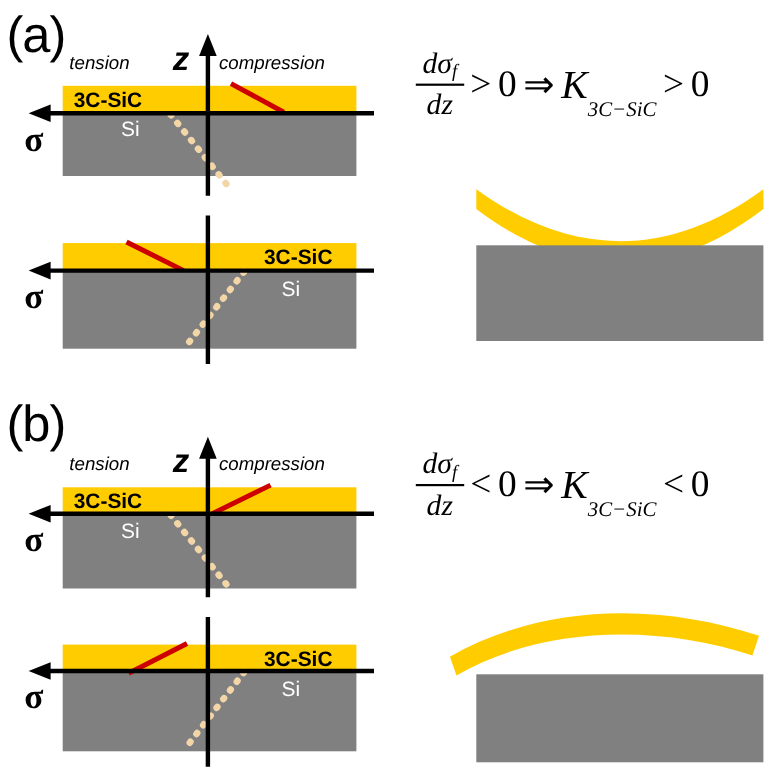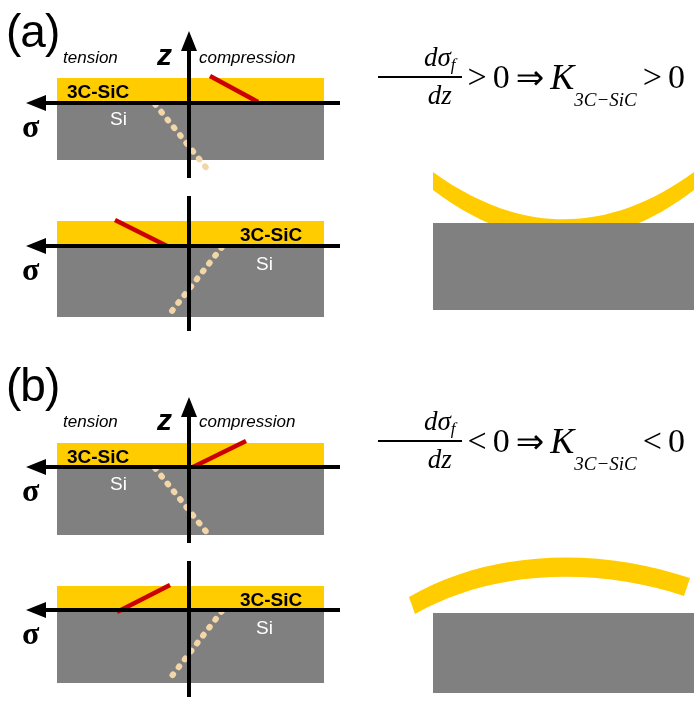--- a/index.html
+++ b/index.html
@@ -5,21 +5,21 @@
   html,body{margin:0;padding:0;background:#ffffff;}
   body{width:700px;height:701px;position:relative;overflow:hidden;
        font-family:"Liberation Sans",sans-serif;}
   .canvas{position:absolute;left:0;top:0;width:700px;height:701px;}
   .panel-label{position:absolute;font-family:"Liberation Sans",sans-serif;
        font-size:46px;color:#000;line-height:1;letter-spacing:-1px;}
   .eq{position:absolute;font-family:"Liberation Serif",serif;color:#000;}
   .frac{display:inline-block;vertical-align:middle;text-align:center;}
   .frac .num{display:block;padding:0 6px 1px 6px;border-bottom:2px solid #000;}
   .frac .den{display:block;padding:2px 6px 0 6px;}
-  .it{font-style:italic;margin-left:40px;}
+  .it{font-style:italic;}
   .sub{font-size:0.62em;font-style:italic;vertical-align:sub;}
   .relop{display:inline-block;vertical-align:middle;font-size:34px;padding:0 6px;}
   .kterm{display:inline-block;vertical-align:middle;font-size:36px;font-style:italic;}
   .zero{display:inline-block;vertical-align:middle;font-size:34px;}
   svg{display:block;}
 </style>
 </head>
 <body>
 
 <div class="panel-label" style="left:6px;top:8px;">(a)</div>

